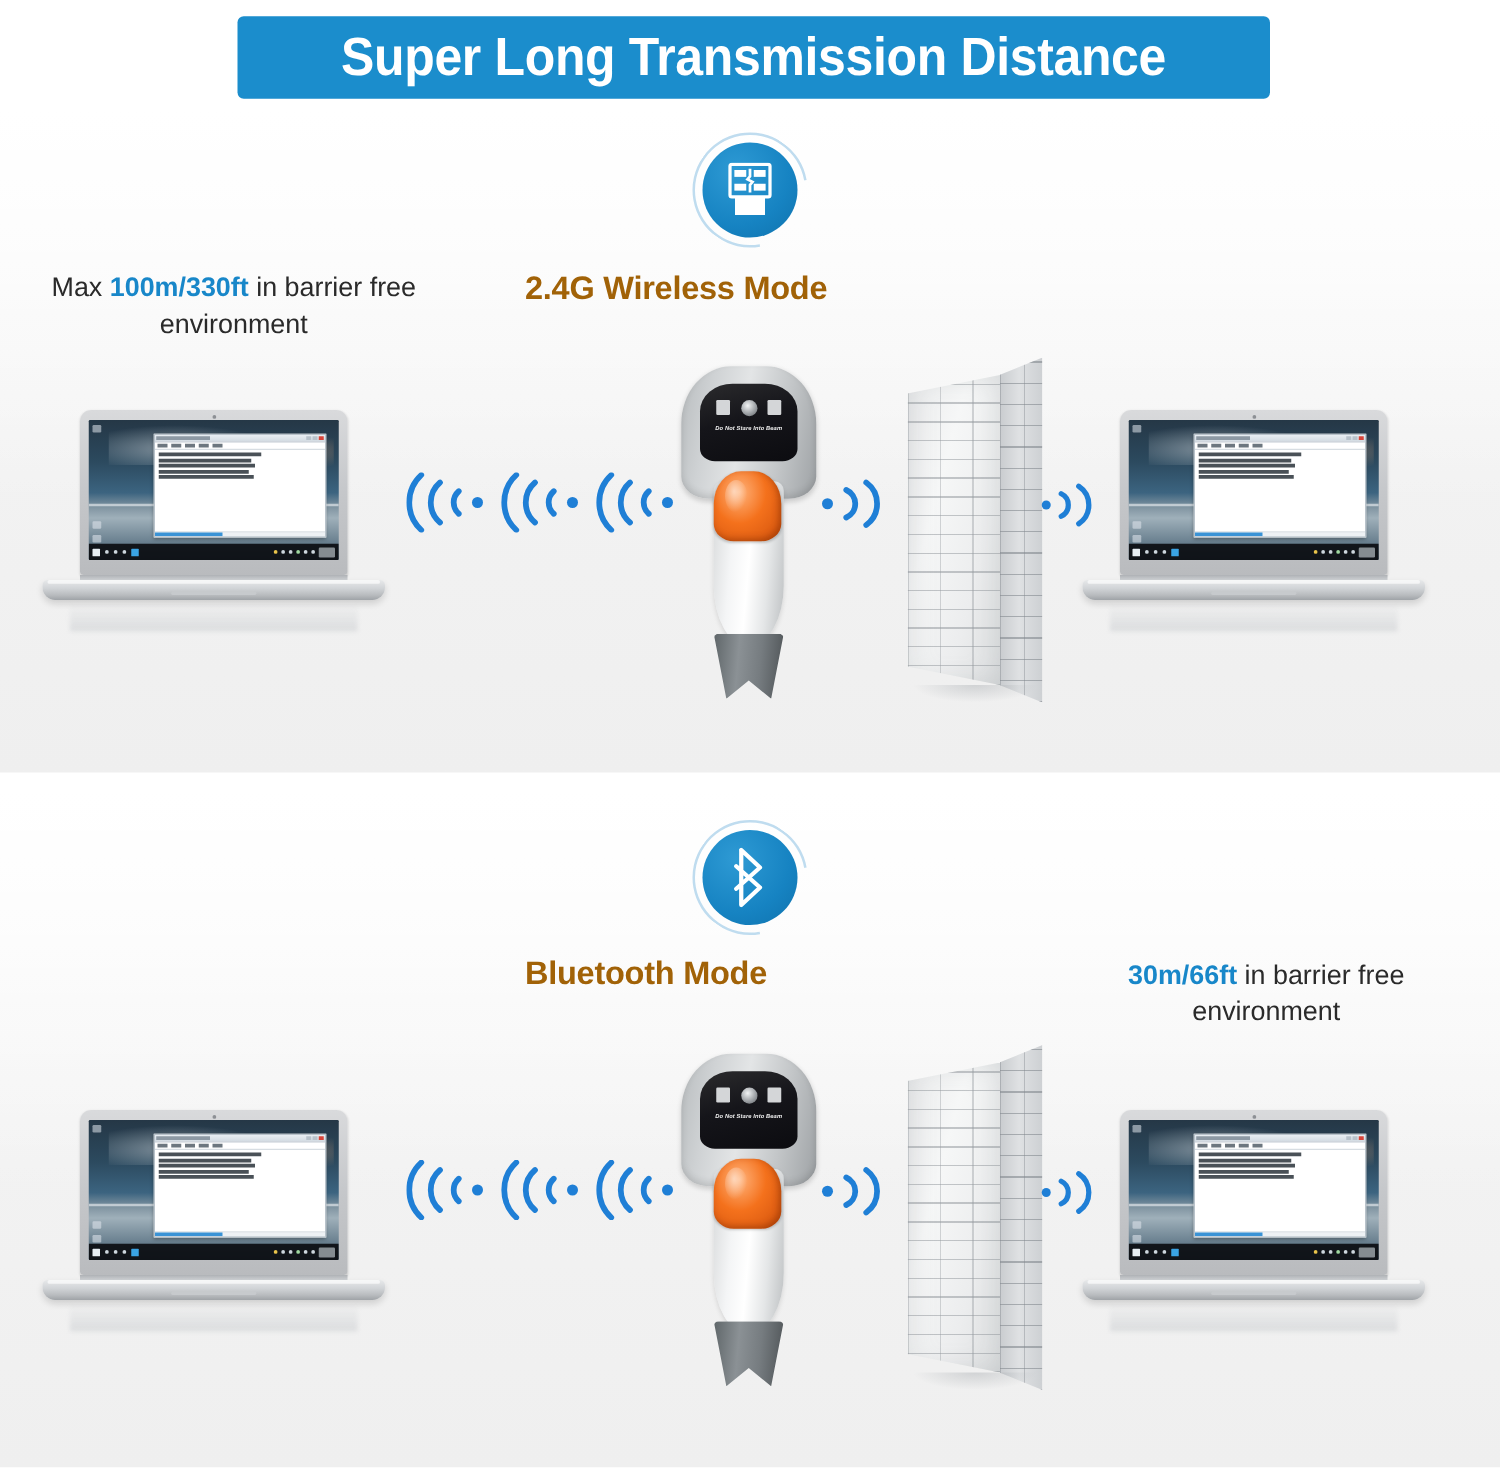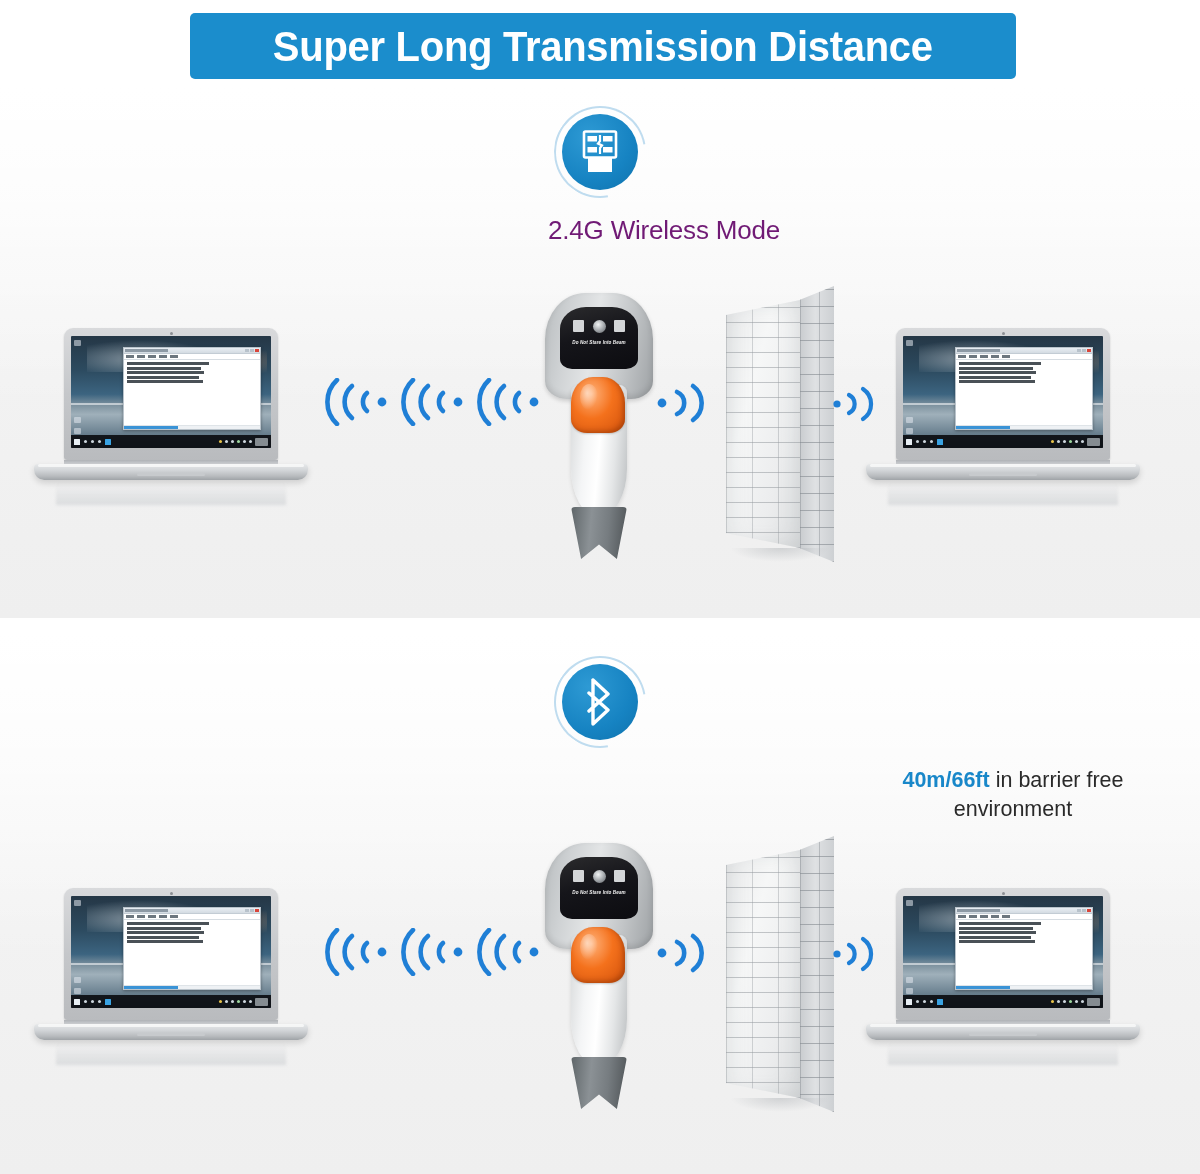--- a/index.html
+++ b/index.html
@@ -62,25 +62,25 @@
   .caption {
     position:absolute;
     color:#2a2a2a;
     font-size: 21.5px;
     line-height: 29px;
     text-align:center;
   }
   .caption b { color:#1887c9; font-weight:bold; }
   .mode-title {
     position:absolute;
-    color:#701a75;
+    color:#a16207;
     font-size: 26px;
-    font-weight: normal;
+    font-weight: bold;
     letter-spacing:-0.2px;
-    text-align:right;
+    text-align:left;
     white-space:nowrap;
   }
 
   
   .laptop { position:absolute; width:274px; height:160px; }
   .lid {
     position:absolute; left:30px; top:0; width:214px; height:132px;
     background: linear-gradient(180deg,#d9dadc 0%,#c5c7ca 50%,#b9bbbe 100%);
     border-radius: 9px 9px 3px 3px;
     padding: 8px 7px 12px 7px;
@@ -283,20 +283,23 @@
         <rect x="8.5" y="17" width="9.5" height="5.5" fill="#ffffff"></rect>
         <rect x="24" y="17" width="9.5" height="5.5" fill="#ffffff"></rect>
         <path d="M21 5 L21 11 L19 13.5 L23 15.5 L21 18 L21 24" fill="none" stroke="#ffffff" stroke-width="2.2"></path>
         <path d="M9 28 L33 28 L33 42 L9 42 Z" fill="#ffffff"></path>
       </svg>
     </div>
   </div>
 
   <div class="mode-title" style="left:420px; top:215px; width:360px;">2.4G Wireless Mode</div>
 
+  <div class="caption" style="left:22px; top:216px; width:330px;">
+    <span>Max </span><b>100m/330ft</b><span> in barrier free environment</span>
+  </div>
 
 
   <div class="laptop" style="left:34px; top:328px;">
     <div class="lid">
       <div class="cam"></div>
       <div class="screen">
         <div class="cloud1"></div>
         <div class="cloud2"></div>
         <div class="horizon"></div>
         <div class="desk-icon" style="top:4%;"></div>
@@ -491,24 +494,25 @@
 
   <div class="mode-icon" style="left:554px; top:656px;">
     <div class="ring"></div>
     <div class="disc">
       <svg width="38" height="48" viewBox="0 0 38 48" aria-hidden="true">
         <path d="M12 2 L12 46 L27 32 L8 15 M12 2 L27 16 L8 33" fill="none" stroke="#ffffff" stroke-width="3.4" stroke-linecap="round" stroke-linejoin="round"></path>
       </svg>
     </div>
   </div>
 
+  <div class="mode-title" style="left:420px; top:763px; width:360px;">Bluetooth Mode</div>
 
 
   <div class="caption" style="left:848px; top:766px; width:330px;">
-    <b>40m/66ft</b><span> in barrier free environment</span>
+    <b>30m/66ft</b><span> in barrier free environment</span>
   </div>
 
   <div class="laptop" style="left:34px; top:888px;">
     <div class="lid">
       <div class="cam"></div>
       <div class="screen">
         <div class="cloud1"></div>
         <div class="cloud2"></div>
         <div class="horizon"></div>
         <div class="desk-icon" style="top:4%;"></div>

